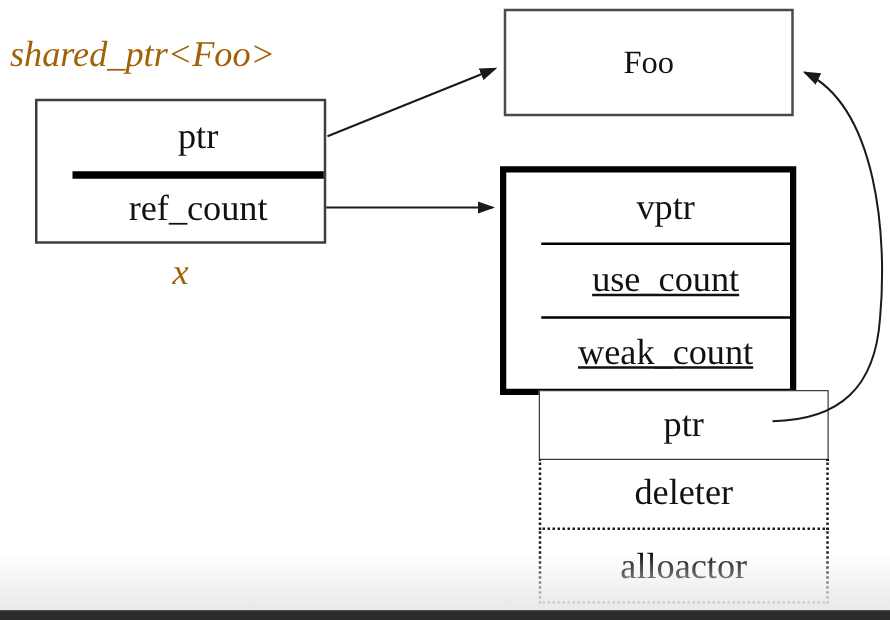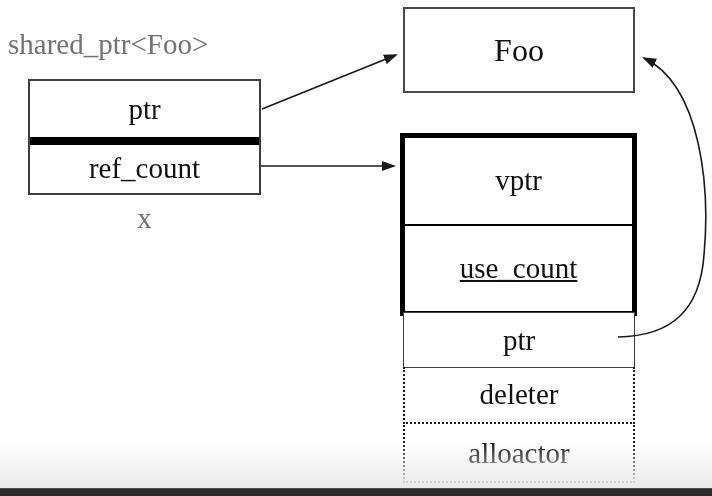--- a/index.html
+++ b/index.html
@@ -13,56 +13,58 @@
     width: 712px;
     height: 496px;
     background: #ffffff;
     overflow: hidden;
     color: #111111;
   }
   .lbl {
     position: absolute;
     font-size: 29px;
     line-height: 34px;
-    color: #737373;
+    color: #a16207;
     white-space: nowrap;
+    font-style: italic;
   }
   .box {
     position: absolute;
     box-sizing: border-box;
     background: #ffffff;
   }
   .row {
     display: flex;
     align-items: center;
     justify-content: center;
     font-size: 29px;
     color: #111111;
     box-sizing: border-box;
+    margin-left: 28px;
   }
   
   .stack-box {
     left: 28px; top: 79px;
     width: 233px; height: 116px;
     border: 2px solid #3e3e3e;
   }
   .stack-box .row { height: 56px; }
-  .stack-box .row + .row { border-top: 8px solid #000000; height: 55px; }
+  .stack-box .row + .row { border-top: 6px solid #000000; height: 55px; }
   .stack-caption {
     left: 28px; top: 201px;
     width: 233px;
     text-align: center;
   }
   
   .foo-box {
     left: 403px; top: 7px;
     width: 232px; height: 86px;
     border: 2px solid #4a4a4a;
     display: flex; align-items: center; justify-content: center;
-    font-size: 32px;
+    font-size: 26px;
   }
   
   .control-block {
     left: 400px; top: 133px;
     width: 237px; height: 183px;
     border: 5px solid #000000;
     display: flex;
     flex-direction: column;
   }
   .control-block .row { flex: 1 1 0; }
@@ -124,20 +126,21 @@
     <div class="row">ptr</div>
     <div class="row">ref_count</div>
   </div>
   <div class="lbl stack-caption">x</div>
 
   <div class="box foo-box">Foo</div>
 
   <div class="box control-block">
     <div class="row">vptr</div>
     <div class="row">use_count</div>
+    <div class="row">weak_count</div>
   </div>
 
   <div class="box row ptr-row">ptr</div>
 
   <div class="box row deleter-row">deleter</div>
   <div class="box row allocator-row">alloactor</div>
 
   <svg class="arrows" viewBox="0 0 712 496" xmlns="http://www.w3.org/2000/svg">
     <defs>
       <marker id="arrowhead" viewBox="0 0 14 11" refX="12" refY="5.5" markerWidth="14" markerHeight="11" orient="auto" markerUnits="userSpaceOnUse">

